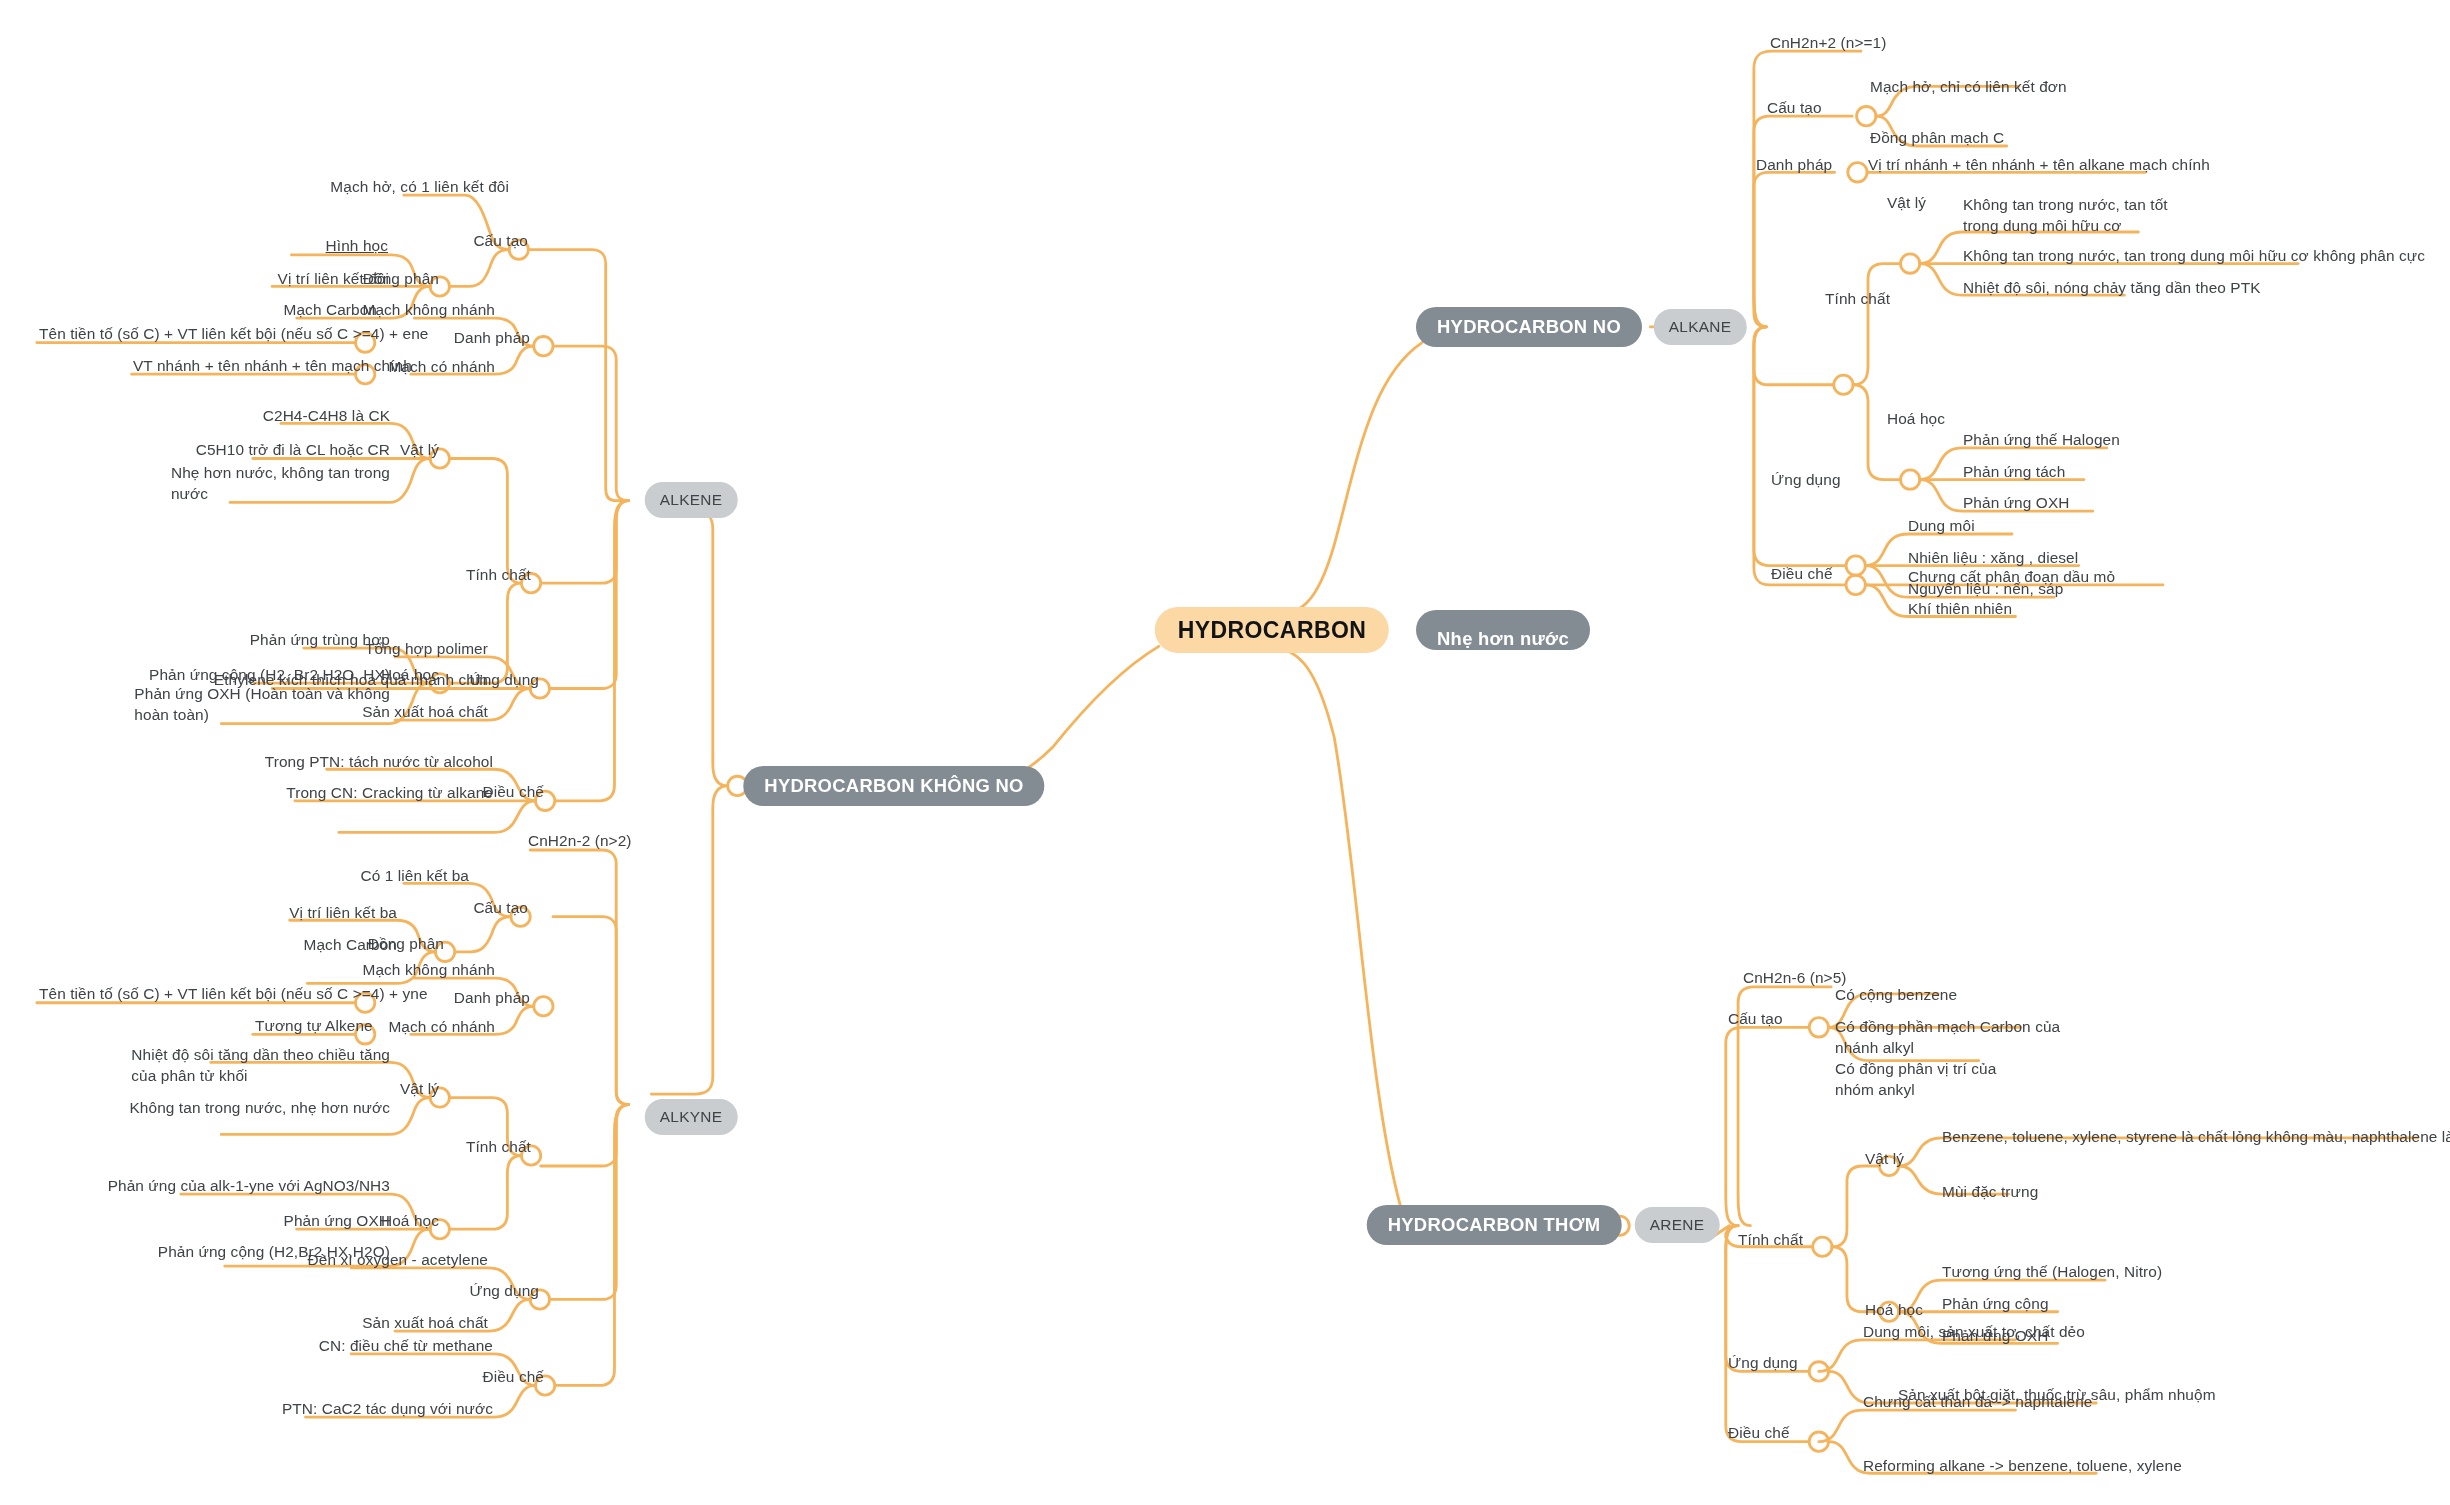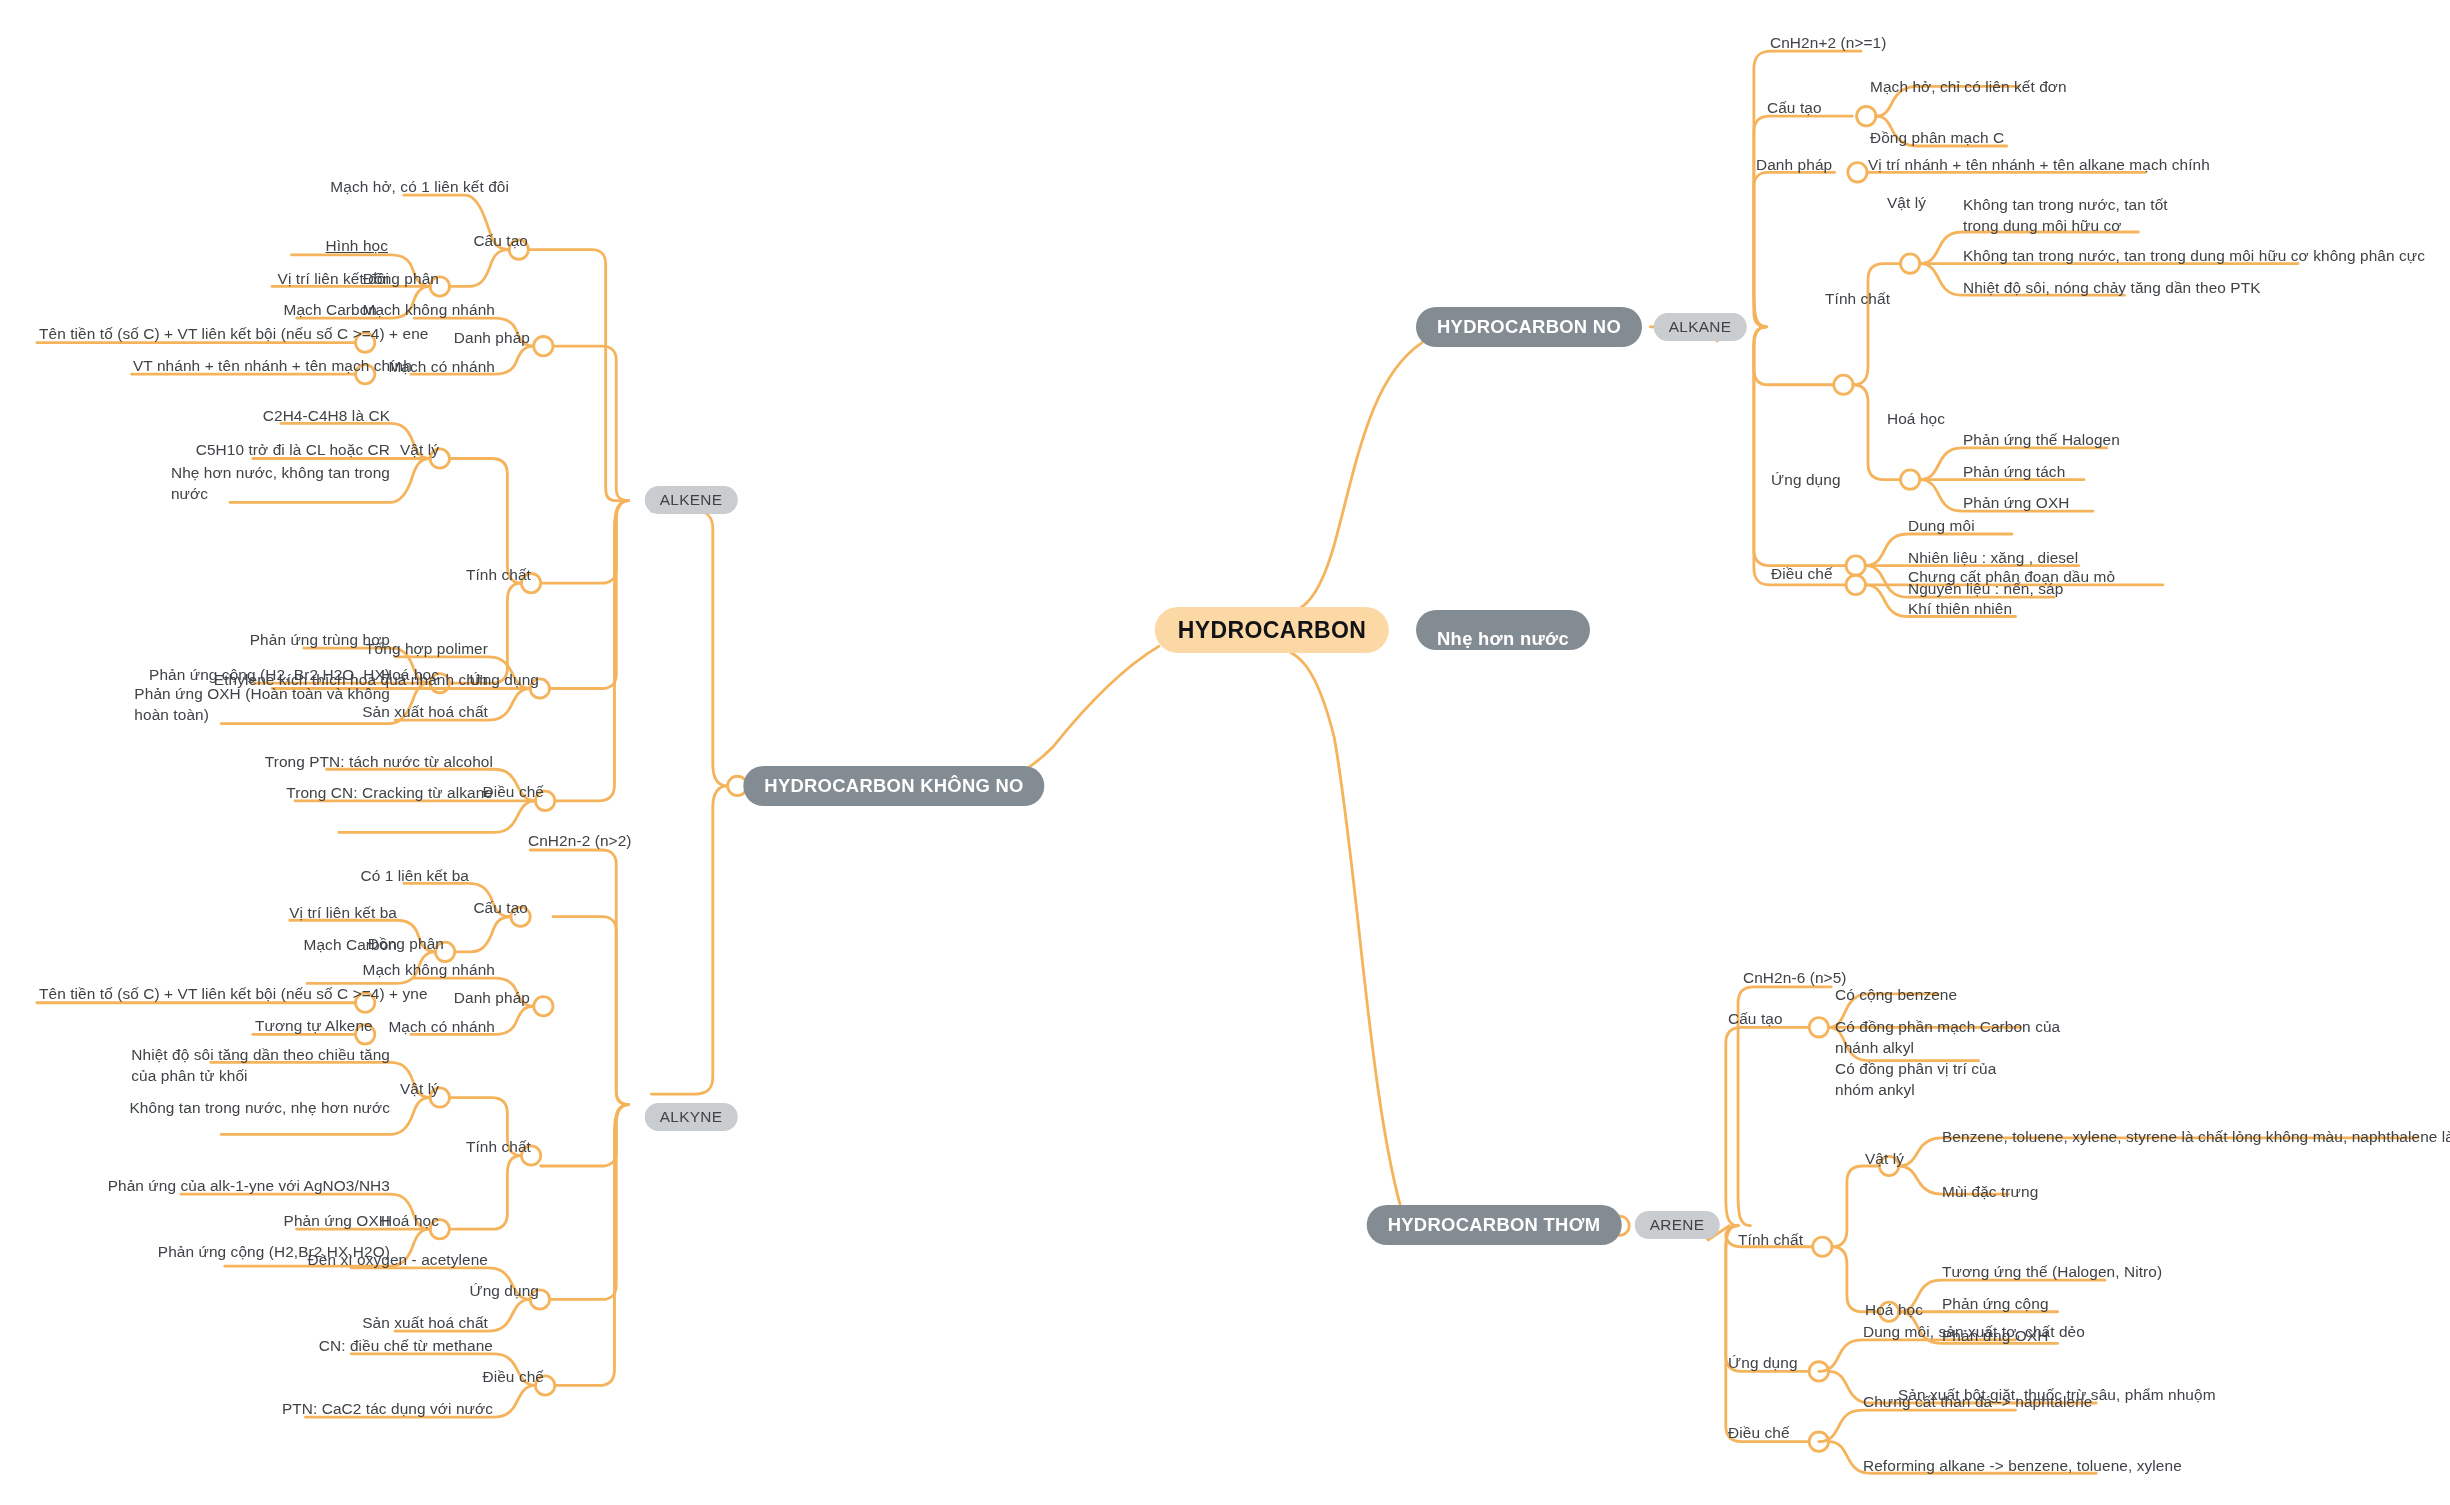--- a/index.html
+++ b/index.html
@@ -35,21 +35,21 @@
     padding:0 23px;height:46px;
   }
   .pill.main{
     background:#838b93;color:#ffffff;
     font-size:18.4px;font-weight:bold;letter-spacing:0.3px;
     padding:0 21px;height:40px;
   }
   .pill.sub{
     background:#c9cdd0;color:#3f4246;
     font-size:15.4px;font-weight:normal;letter-spacing:0.3px;
-    padding:0 15px;height:28px;
+    padding:0 15px;height:36px;
   }
 </style>
 </head>
 <body>
 
 <div id="canvas">
 
   <svg id="wires" viewBox="0 0 2791 1715">
     <g fill="none" stroke="#F5B35C" stroke-width="3.2" stroke-linecap="round">
 

